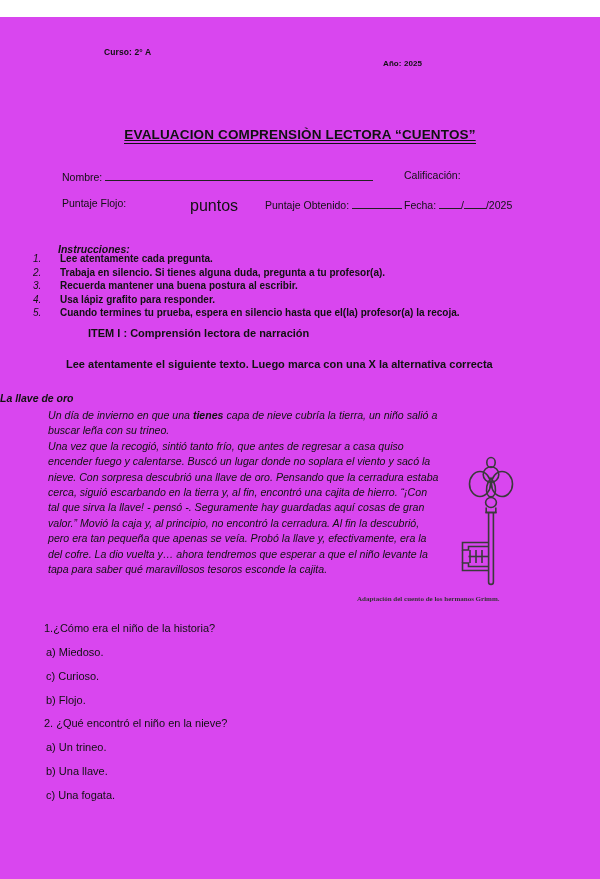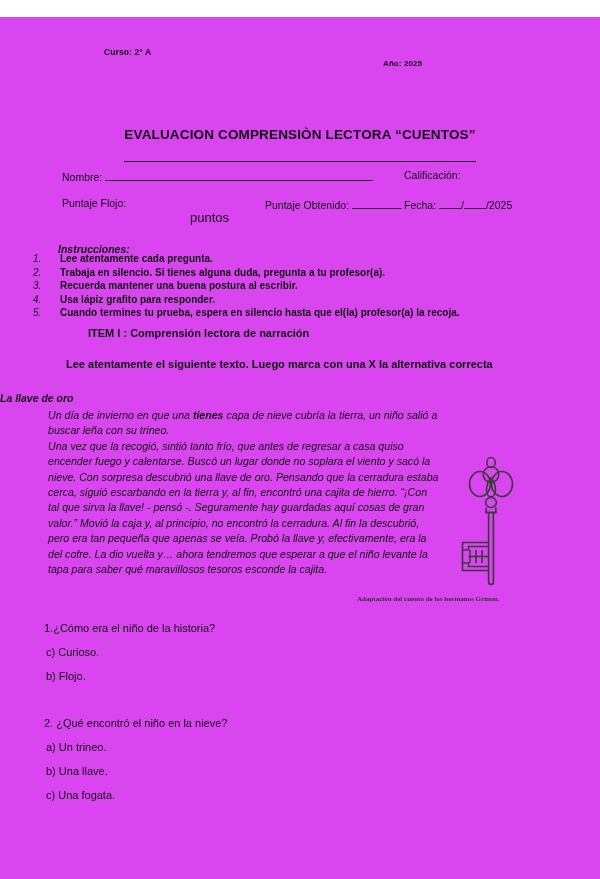--- a/index.html
+++ b/index.html
@@ -49,21 +49,22 @@
     left: 0;
     top: 110px;
     width: 600px;
     text-align: center;
     font-size: 13.5px;
     font-weight: bold;
     letter-spacing: 0.15px;
   }
   .doc-title span {
     border-bottom: 1.4px solid #111;
-    padding-bottom: 19px;
+    padding-bottom: 1px;
+    text-decoration: underline;
   }
 
   
   .field-row {
     position: absolute;
     font-size: 10.5px;
   }
   #row-nombre { left: 62px; top: 152px; }
   #row-puntaje { left: 62px; top: 180px; }
 
@@ -90,22 +91,22 @@
   }
   .lbl-fecha {
     position: absolute;
     left: 404px;
     top: 180px;
     font-size: 10.5px;
   }
   .puntos-word {
     position: absolute;
     left: 160px;
-    top: 193px;
-    font-size: 13px;
+    top: 180px;
+    font-size: 16px;
     padding-left: 30px;
   }
 
   
   .instr-title {
     position: absolute;
     left: 58px;
     top: 226px;
     font-size: 10.5px;
     font-weight: bold;
@@ -315,20 +316,21 @@
         <path d="M9.5 102.5 L29.6 102.5"></path>
       </g>
     </svg>
   </div>
 
   <div class="attribution">Adaptación del cuento de los hermanos Grimm.</div>
 
   <div class="question-block" id="question-1">
     <p class="q-text">1.¿Cómo era el niño de la historia?</p>
     <ul class="q-options">
+      <li>a) Miedoso.</li>
       <li>c) Curioso.</li>
       <li>b)  Flojo.</li>
     </ul>
   </div>
 
   <div class="question-block" id="question-2">
     <p class="q-text">2. ¿Qué encontró el niño en la nieve?</p>
     <ul class="q-options">
       <li>a) Un trineo.</li>
       <li>b) Una llave.</li>

